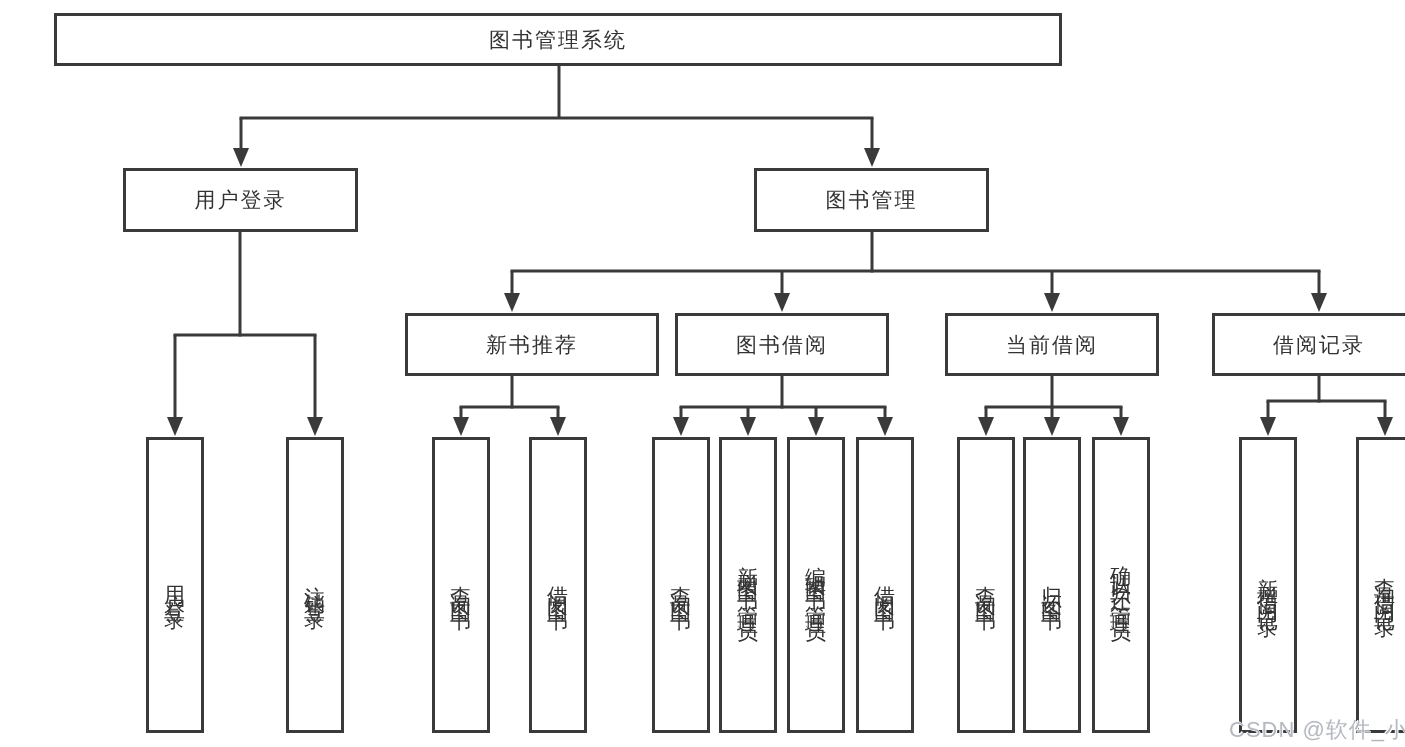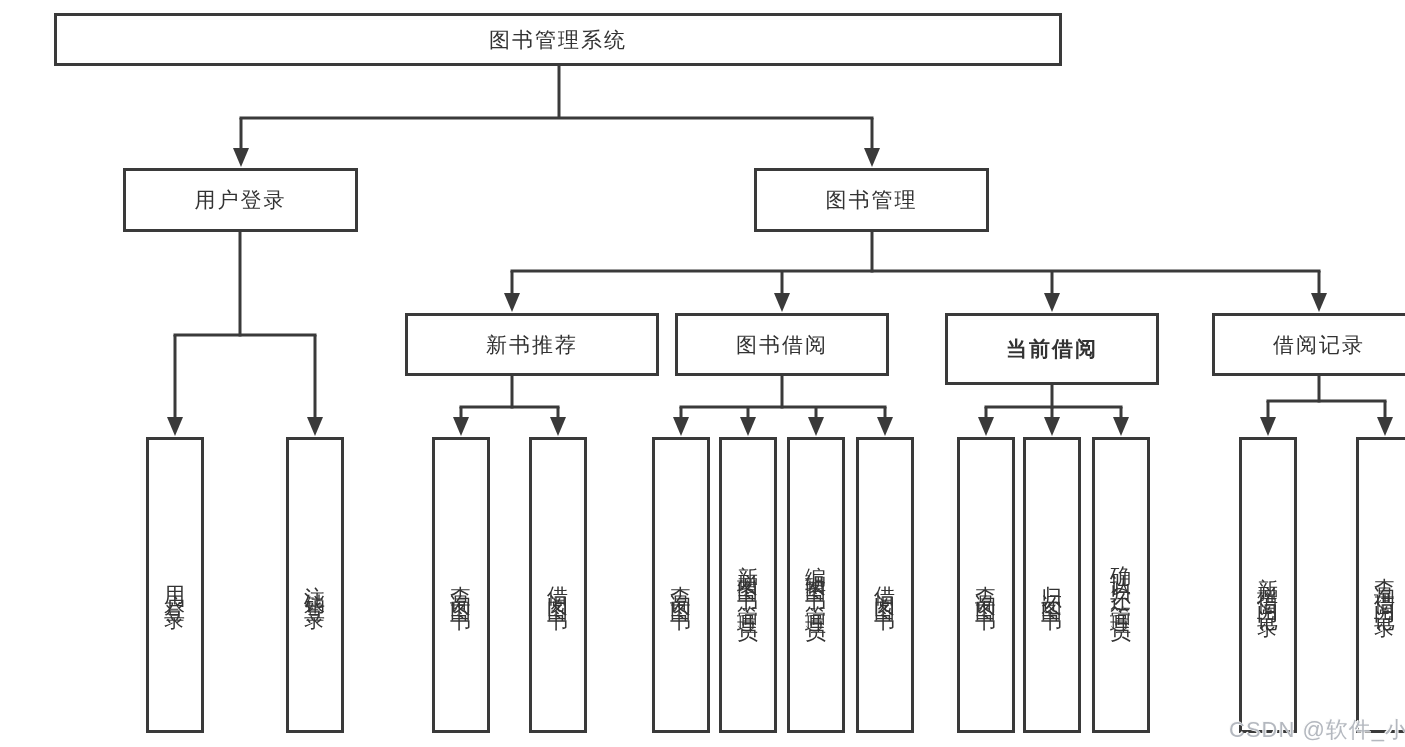--- a/index.html
+++ b/index.html
@@ -33,21 +33,21 @@
   .node.v span {
     writing-mode: vertical-rl; text-orientation: mixed;
     font-size: 21px; letter-spacing: 8px; line-height: 1;
   }
   
   .n-root            { left: 12px;   top: 13px;  width: 1008px; height: 53px; }
   .n-user-login      { left: 81px;   top: 168px; width: 235px;  height: 64px; }
   .n-book-mgmt       { left: 712px;  top: 168px; width: 235px;  height: 64px; }
   .n-new-book-rec    { left: 363px;  top: 313px; width: 254px;  height: 63px; }
   .n-book-borrow     { left: 633px;  top: 313px; width: 214px;  height: 63px; }
-  .n-current-borrow  { left: 903px;  top: 313px; width: 214px;  height: 72px; font-weight: bold; }
+  .n-current-borrow  { left: 903px;  top: 313px; width: 214px;  height: 63px; }
   .n-borrow-record   { left: 1170px; top: 313px; width: 214px;  height: 63px; }
   .leaf { top: 437px; width: 58px; height: 296px; }
   .n-leaf-user-login { left: 104px; }
   .n-leaf-logout     { left: 244px; }
   .n-nr-query        { left: 390px; }
   .n-nr-borrow       { left: 487px; }
   .n-bb-query        { left: 610px; }
   .n-bb-add          { left: 677px; }
   .n-bb-edit         { left: 745px; }
   .n-bb-borrow       { left: 814px; }

